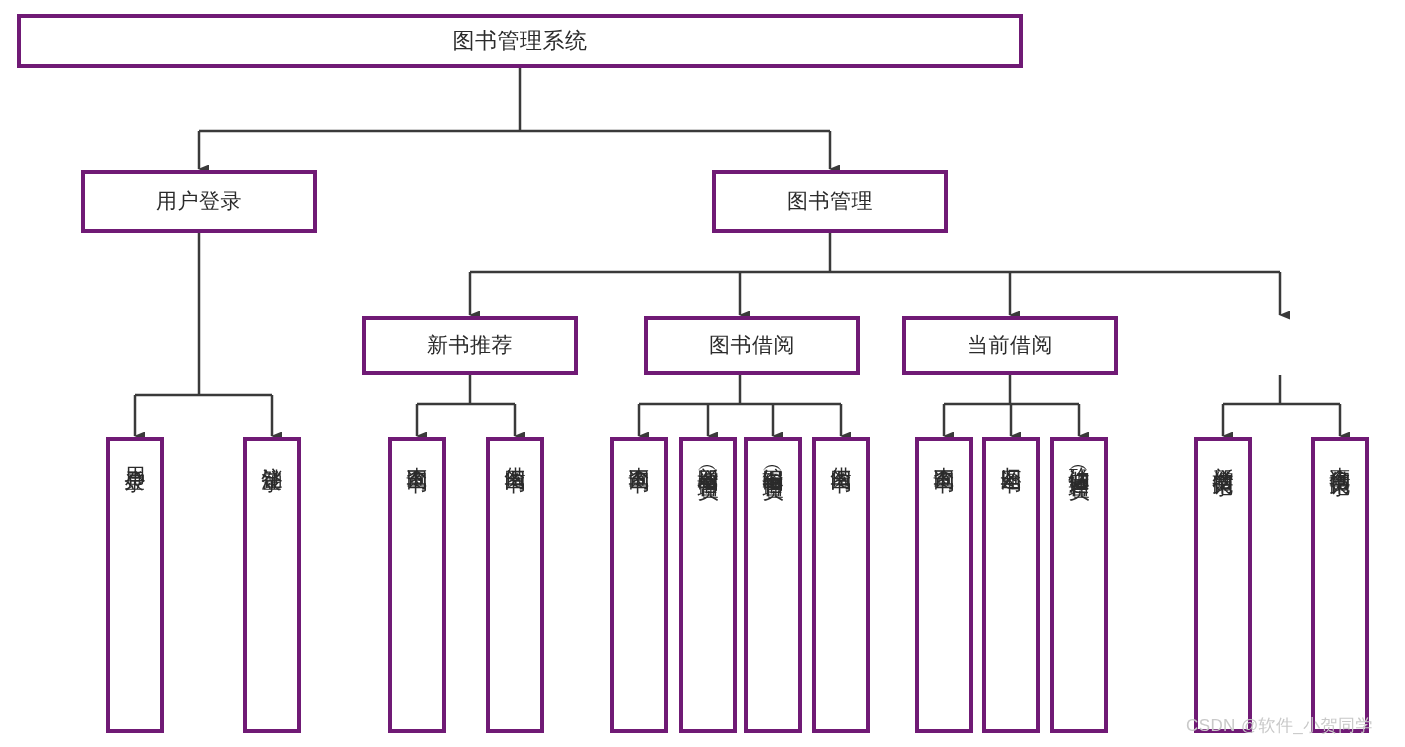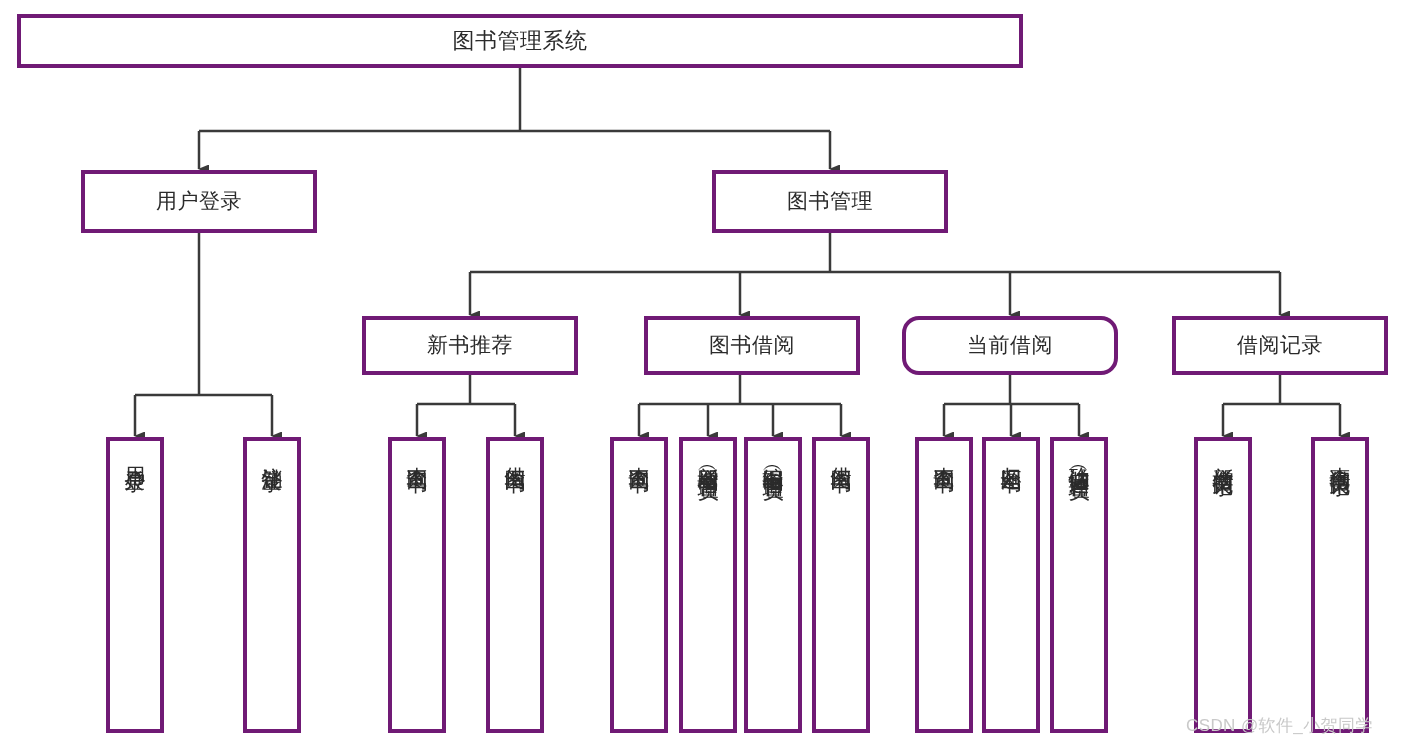--- a/index.html
+++ b/index.html
@@ -132,27 +132,24 @@
   </div>
 
   <div class="node horizontal" style="left: 712px; top: 170px; width: 236px; height: 63px;">
     <span class="node-label">图书管理</span>
   </div>
 
   <div class="node horizontal" style="left: 644px; top: 316px; width: 216px; height: 59px;">
     <span class="node-label">图书借阅</span>
   </div>
 
-  <div class="node horizontal" style="left: 902px; top: 316px; width: 216px; height: 59px; border-radius: 17px;">
+  <div class="node horizontal" style="left: 902px; top: 316px; width: 216px; height: 59px;">
     <span class="node-label">当前借阅</span>
   </div>
 
-  <div class="node horizontal" style="left: 1172px; top: 316px; width: 216px; height: 59px;">
-    <span class="node-label">借阅记录</span>
-  </div>
 
   <div class="node vertical" style="left: 106px; top: 437px; width: 58px; height: 296px;">
     <span class="node-label">用户登录</span>
   </div>
 
   <div class="node vertical" style="left: 243px; top: 437px; width: 58px; height: 296px;">
     <span class="node-label">注销登录</span>
   </div>
 
   <div class="node vertical" style="left: 388px; top: 437px; width: 58px; height: 296px;">

